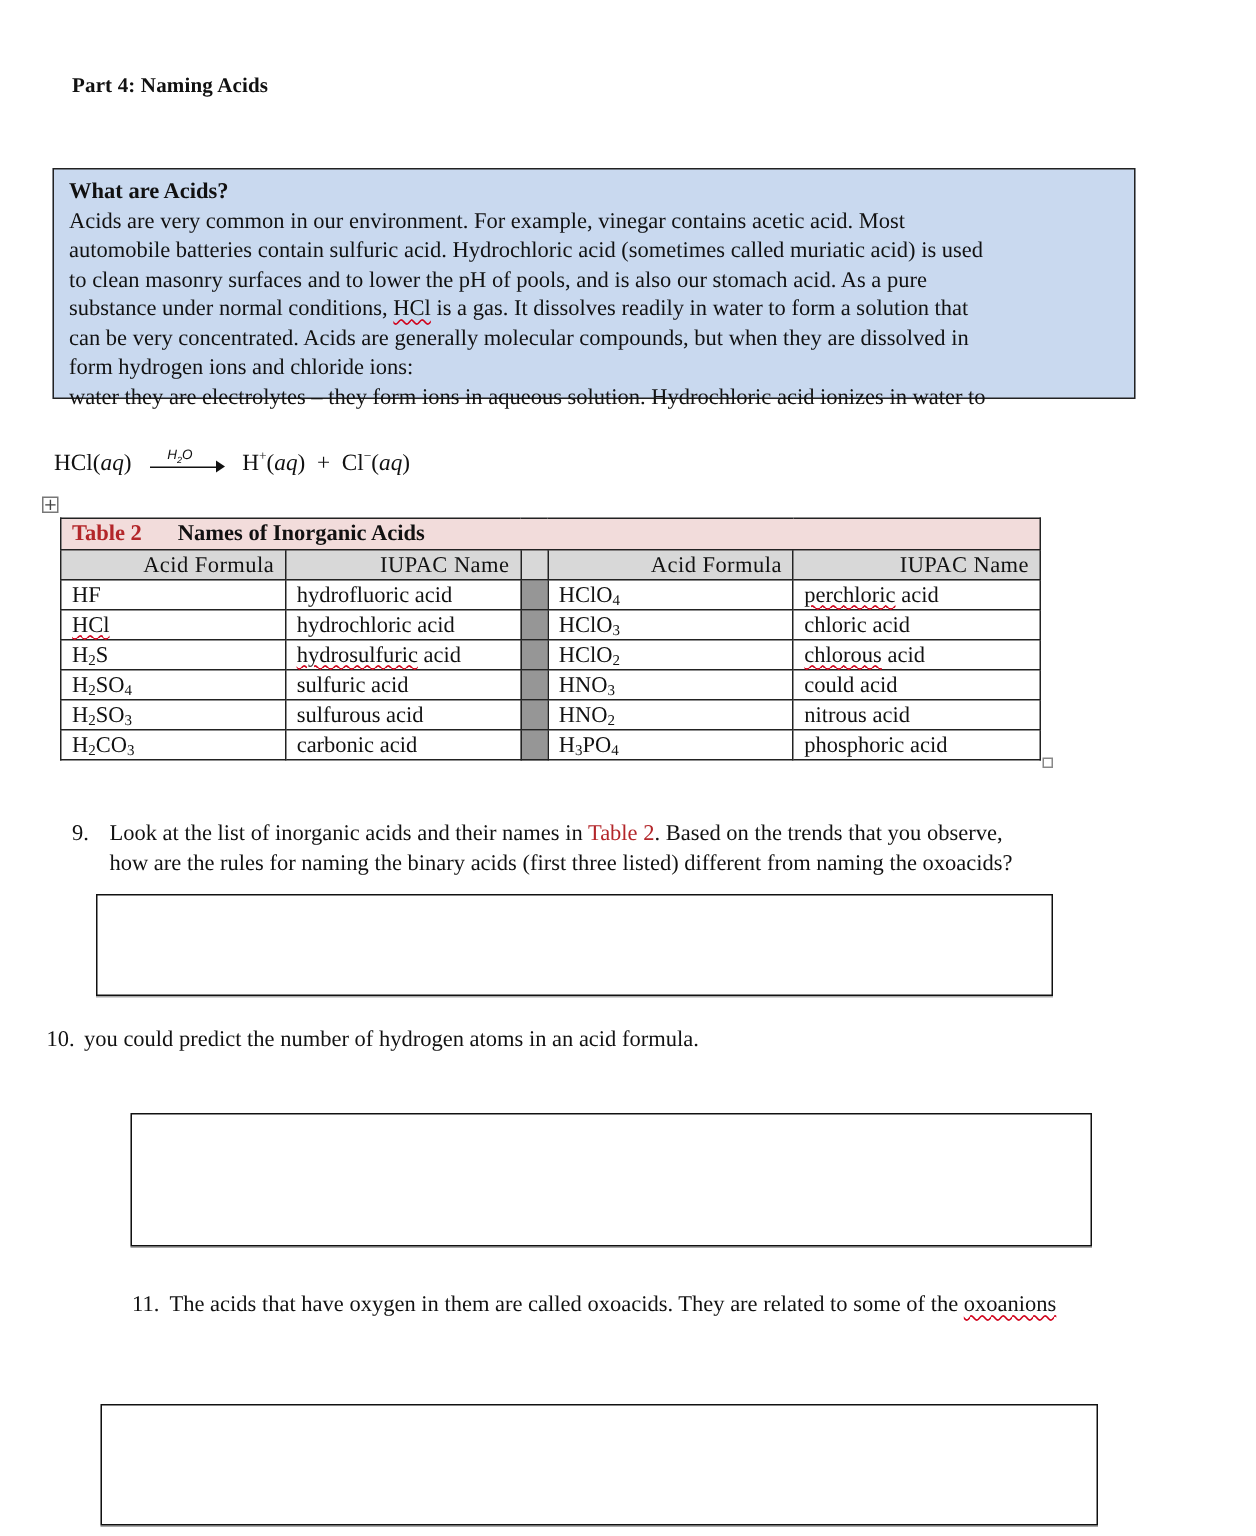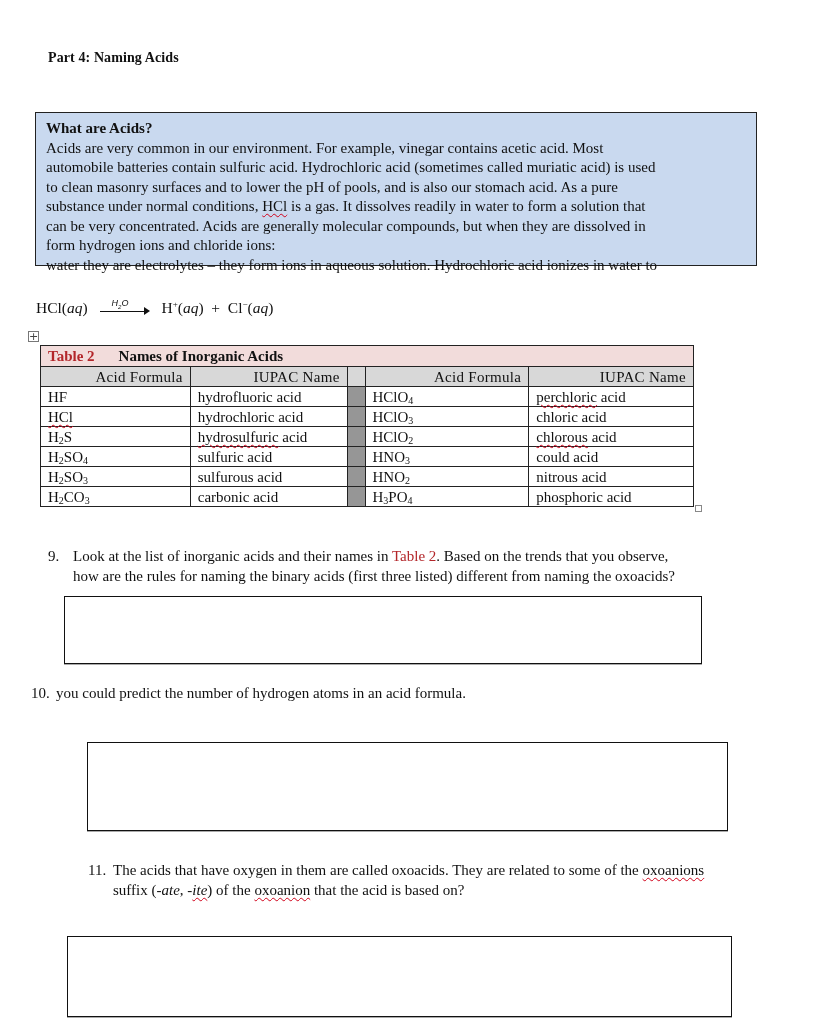--- a/index.html
+++ b/index.html
@@ -174,15 +174,14 @@
 
 <div class="abs q" style="left:31px; top:683px;">
   <span class="num">10.</span>
   <div class="txt">you could predict the number of hydrogen atoms in an acid formula.</div>
 </div>
 <textarea class="abs answer" style="left: 87px; top: 742px; width: 641px; height: 89px; resize: none;"></textarea>
 
 <div class="abs q" style="left:56px; top:860px;margin-left:32px;">
   <span class="num">11.</span>
   <div class="txt"><span>The acids that have oxygen in them are called oxoacids.  They are related to some of the </span><span class="squig">oxoanions</span></div>
-  <div class="txt"><span>suffix (-</span><i>ate</i><span>, -</span><i class="squig">ite</i><span>) of the </span><span class="squig">oxoanion</span><span> that the acid is based on?</span></div>
 </div>
 <textarea class="abs answer" style="left: 67px; top: 936px; width: 665px; height: 81px; resize: none;"></textarea>
 
 </body></html>

